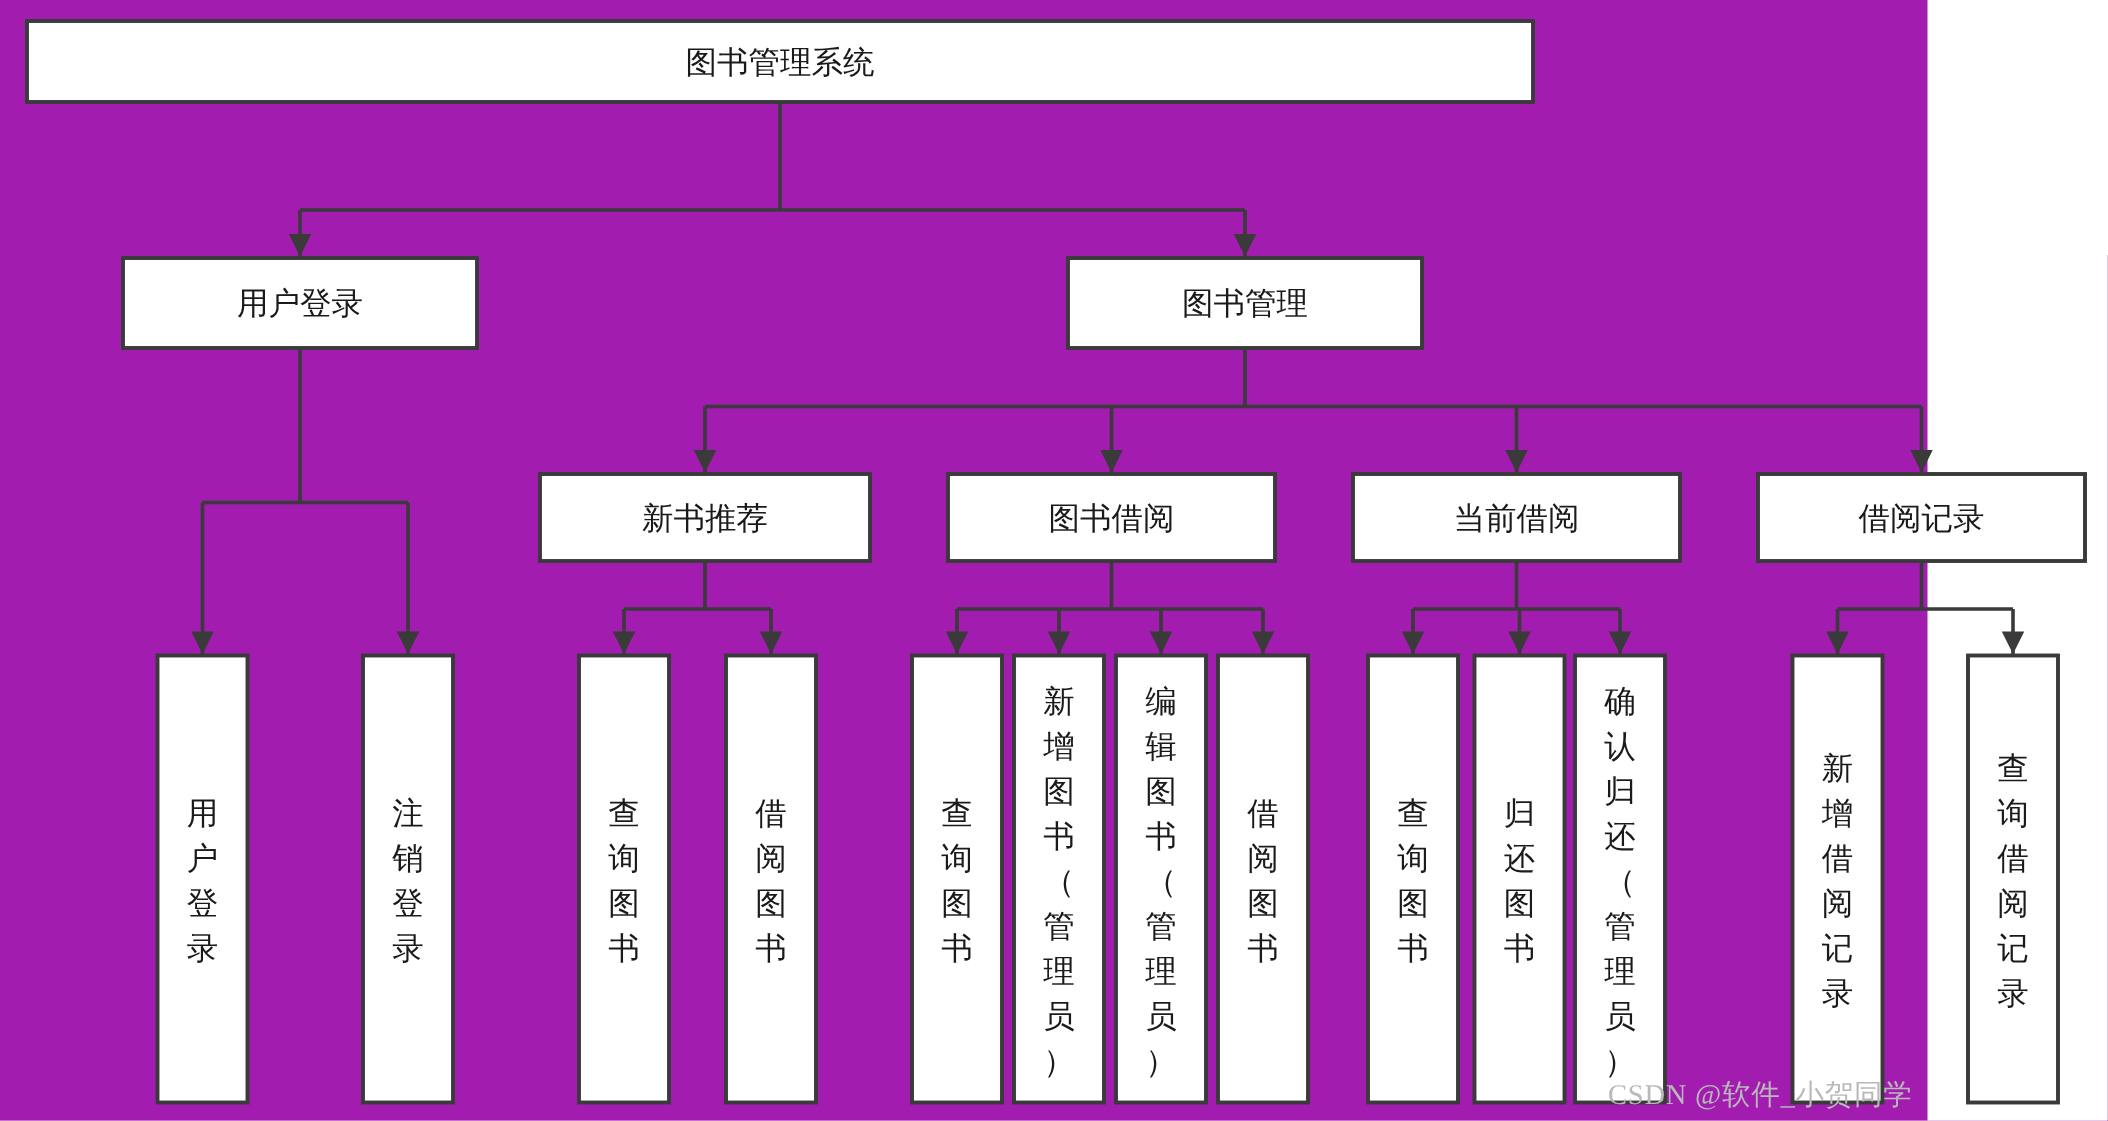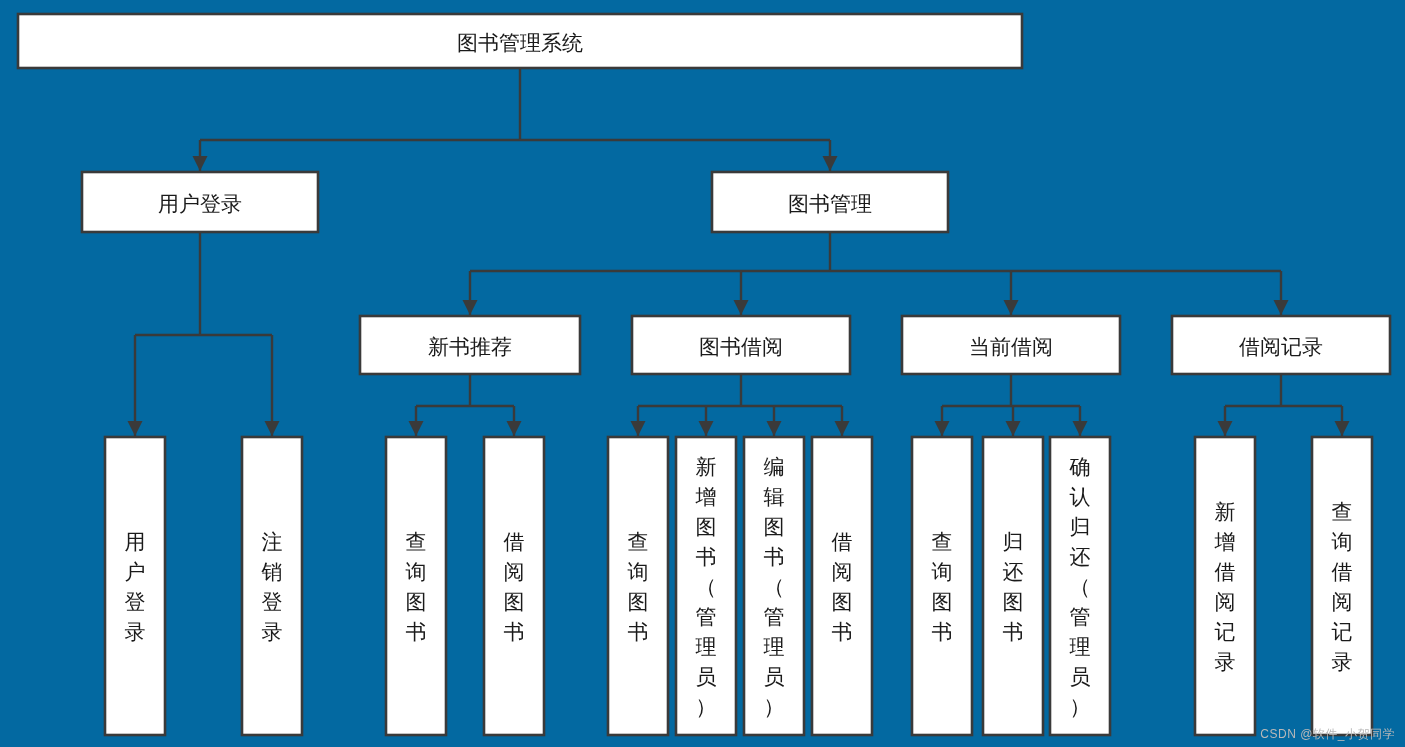--- a/index.html
+++ b/index.html
@@ -9,23 +9,23 @@
     background: #ffffff;
   }
   body {
     width: 1405px;
     height: 747px;
     overflow: hidden;
     font-family: "Liberation Sans", "DejaVu Sans", sans-serif;
   }
   #diagram-root {
     position: relative;
-    width: 1405px;
+    width: 1285px;
     height: 747px;
-    background: #0369a1;
+    background: #a21caf;
   }
   svg#tree-svg {
     position: absolute;
     top: 0;
     left: 0;
     width: 1405px;
     height: 747px;
     display: block;
   }
   .node-box {
@@ -53,22 +53,22 @@
   .node-label-v {
     font-family: "Liberation Sans", "DejaVu Sans", sans-serif;
     font-size: 21px;
     fill: #1a1a1a;
     text-anchor: middle;
   }
   .watermark-text {
     position: absolute;
     right: 10px;
     bottom: 4px;
-    font-family: Liberation Sans, sans-serif;
-    font-size: 12px;
+    font-family: Liberation Serif, serif;
+    font-size: 19px;
     color: #b9b9b9;
     letter-spacing: 0.5px;
     white-space: nowrap;
     user-select: none;
   }
 </style>
 </head>
 <body>
 
 <div id="diagram-root">

